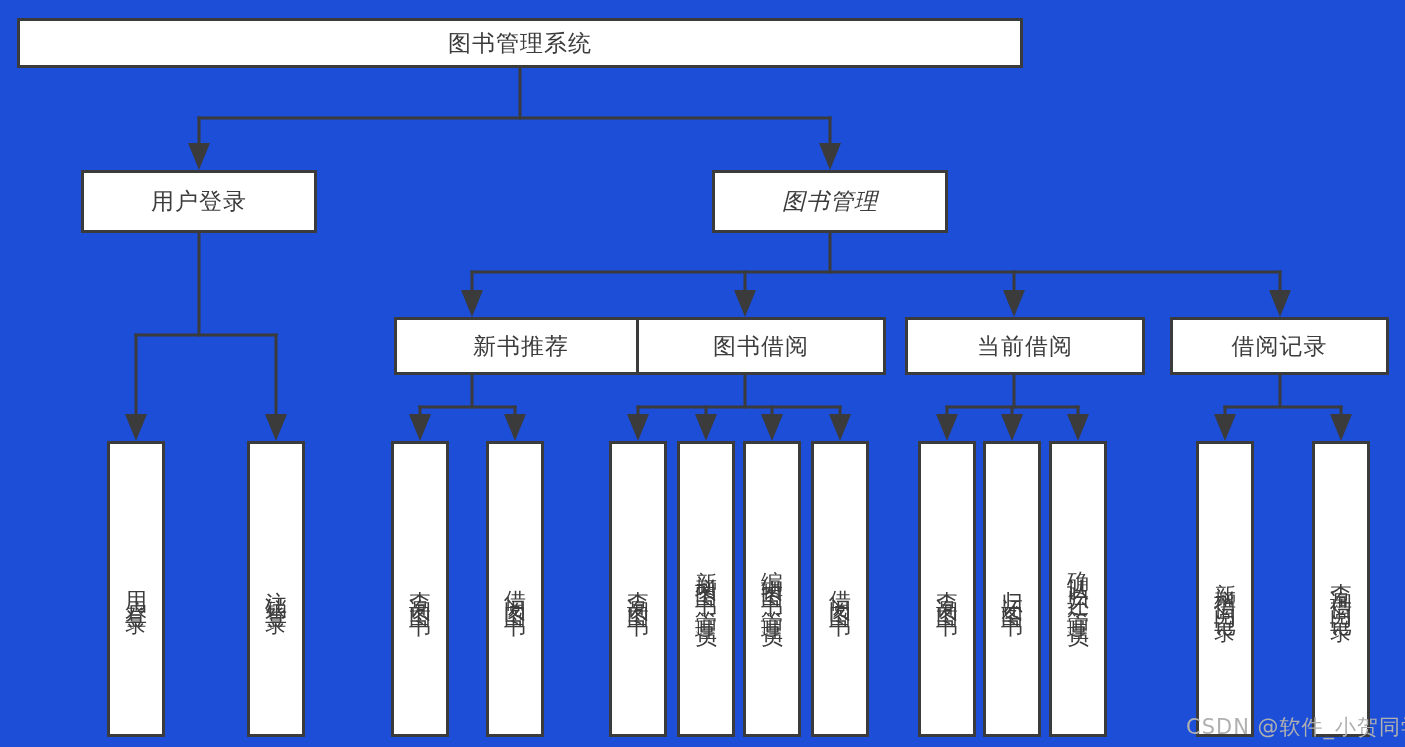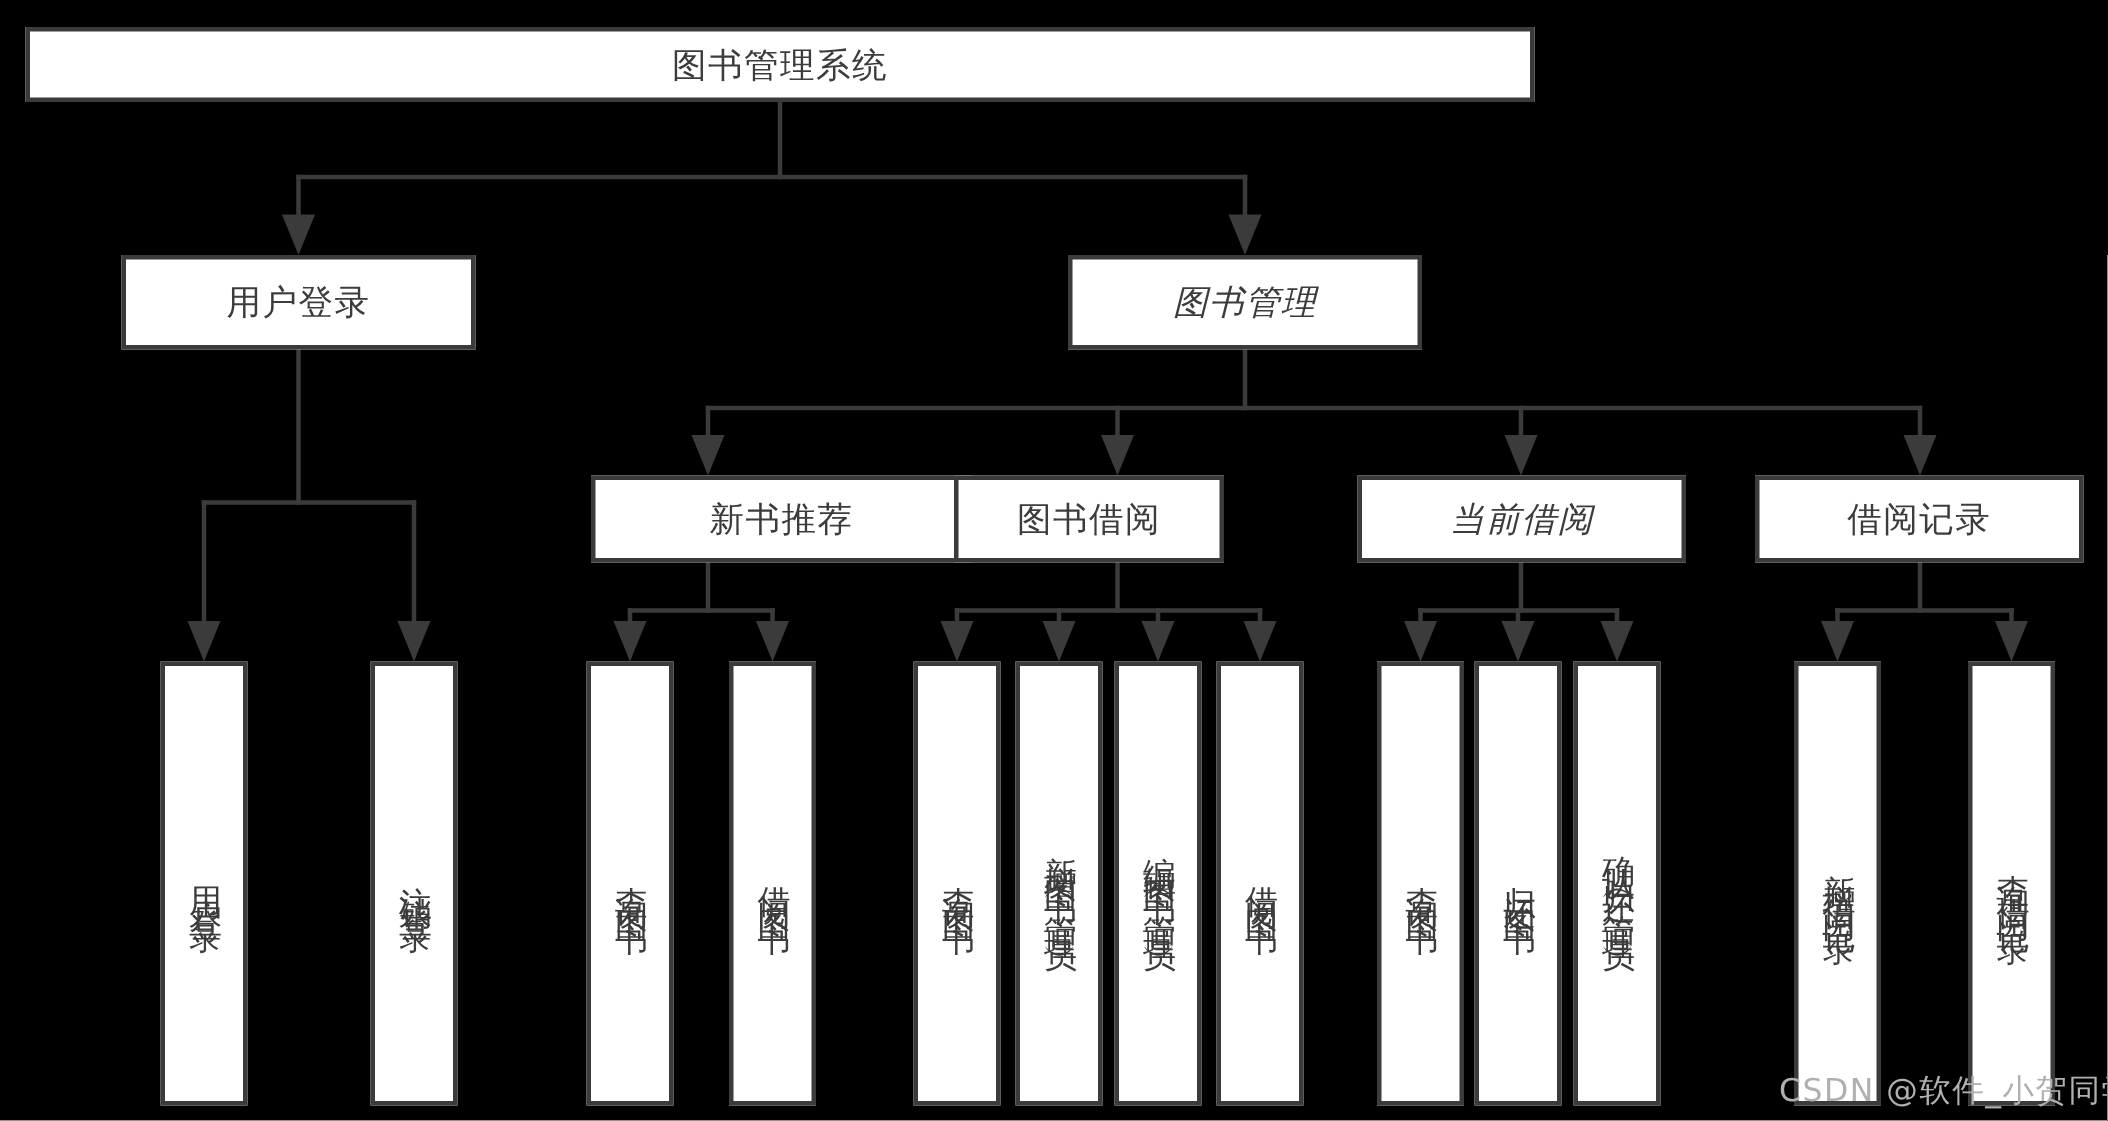--- a/index.html
+++ b/index.html
@@ -5,21 +5,21 @@
   html, body {
     margin: 0;
     padding: 0;
     background: #ffffff;
     font-family: "DejaVu Sans", "Liberation Sans", sans-serif;
   }
   #canvas {
     position: relative;
     width: 1405px;
     height: 747px;
-    background: #000000;
+    background: #1d4ed8;
     overflow: hidden;
   }
   #connectors {
     position: absolute;
     left: 0; top: 0;
     width: 1405px;
     height: 747px;
   }
   .node {
     position: absolute;
@@ -124,22 +124,22 @@
       <polygon points="1330,414 1352,414 1341,441"></polygon>
     </g>
   </svg>
 
   <div class="node h" style="left:17px; top:18px; width:1006px; height:50px;">图书管理系统</div>
 
   <div class="node h" style="left:81px; top:170px; width:236px; height:63px;">用户登录</div>
   <div class="node h" style="left:712px; top:170px; width:236px; height:63px;font-style:italic;">图书管理</div>
 
   <div class="node h" style="left:362px; top:317px; width:254px; height:58px;margin-left:32px;">新书推荐</div>
-  <div class="node h" style="left:636px; top:317px; width:180px; height:58px;">图书借阅</div>
-  <div class="node h" style="left:905px; top:317px; width:219px; height:58px;font-style:italic;">当前借阅</div>
+  <div class="node h" style="left:636px; top:317px; width:250px; height:58px;">图书借阅</div>
+  <div class="node h" style="left:905px; top:317px; width:240px; height:58px;">当前借阅</div>
   <div class="node h" style="left:1170px; top:317px; width:219px; height:58px;">借阅记录</div>
 
   <div class="node leaf" style="left:107px; top:441px; width:58px; height:296px;">
     <span class="vtext">用户登录</span>
   </div>
   <div class="node leaf" style="left:247px; top:441px; width:58px; height:296px;">
     <span class="vtext">注销登录</span>
   </div>
 
   <div class="node leaf" style="left:391px; top:441px; width:58px; height:296px;">

